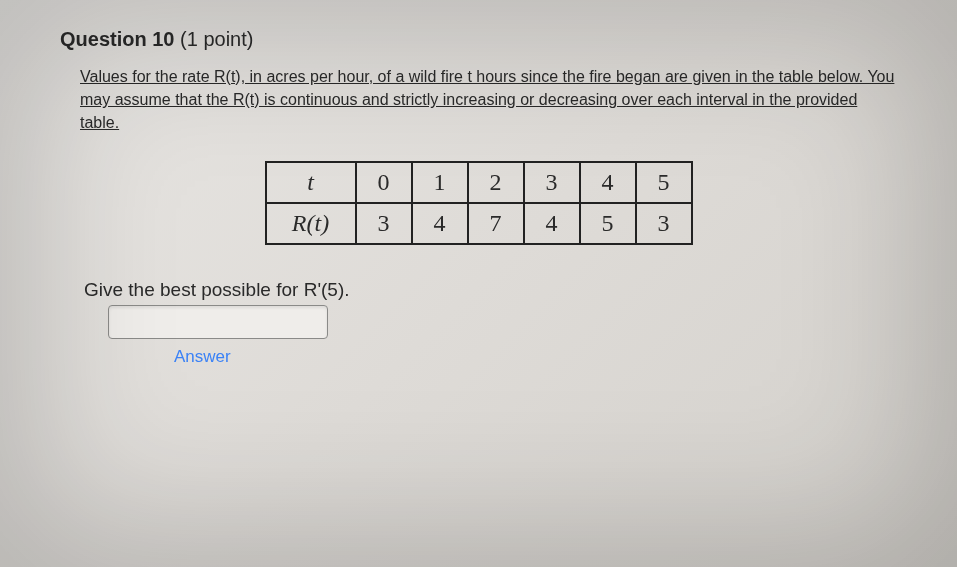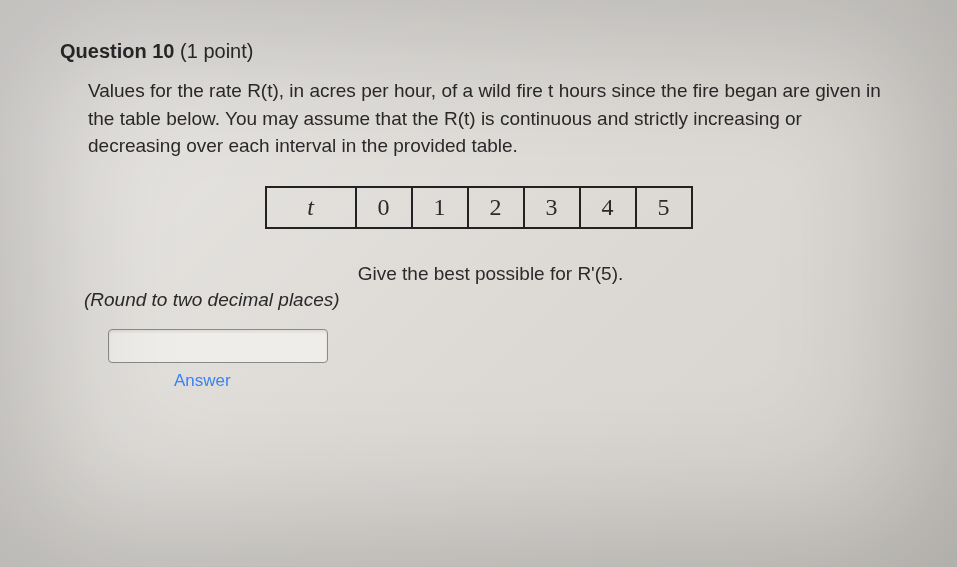--- a/index.html
+++ b/index.html
@@ -8,33 +8,34 @@
     padding: 0;
     width: 957px;
     height: 567px;
     background: linear-gradient(135deg, #e8e6e3 0%, #dedbd7 50%, #d4d1cc 100%);
     font-family: "Helvetica Neue", Arial, sans-serif;
     color: #2a2a2a;
     position: relative;
     overflow: hidden;
   }
   .page {
-    padding: 40px 60px 20px 60px;
+    padding: 28px 60px 20px 60px;
   }
   .q-header {
     font-size: 20px;
     margin-bottom: 14px;
   }
   .q-header .qnum { font-weight: 700; }
   .q-header .pts { font-weight: 400; }
   .prompt {
-    font-size: 19px;
+    font-size: 16px;
     line-height: 1.45;
-    margin: 0 0 26px 28px;
+    margin: 0 0 26px 20px;
     max-width: 820px;
+    text-decoration: underline;
   }
   .table-wrap {
     display: flex;
     justify-content: center;
     margin: 0 0 34px 0;
   }
   table {
     border-collapse: collapse;
     background: rgba(255,255,255,0);
   }
@@ -48,21 +49,20 @@
   td.hlabel {
     width: 90px;
     font-style: italic;
   }
   td.cell {
     width: 56px;
   }
   .sub {
     font-size: 19px;
     margin: 0 0 4px 24px;
-    text-align: center;
   }
   .sub-ital {
     font-size: 19px;
     font-style: italic;
     margin: 0 0 18px 24px;
   }
   .ya {
     font-size: 19px;
     margin: 0 0 16px 24px;
   }
@@ -108,26 +108,34 @@
       <tbody>
           <tr>
         <td class="hlabel">t</td>
         <td class="cell">0</td>
         <td class="cell">1</td>
         <td class="cell">2</td>
         <td class="cell">3</td>
         <td class="cell">4</td>
         <td class="cell">5</td>
       </tr>
+      <tr>
+        <td class="hlabel">R(t)</td>
+        <td class="cell">3</td>
+        <td class="cell">4</td>
+        <td class="cell">7</td>
+        <td class="cell">4</td>
+        <td class="cell">5</td>
+        <td class="cell">3</td>
+      </tr>
     </tbody>
       </table>
   </div>
 
   <p class="sub">Give the best possible for R'(5).</p>
-  <p class="sub-ital">(Round to two decimal places)</p>
 
 
   <div class="answer-row">
     <input class="answer-input" type="text" value="" style="">
     <div class="answer-label">Answer</div>
   </div>
 
 </div>
 
 <div class="vignette"></div>

